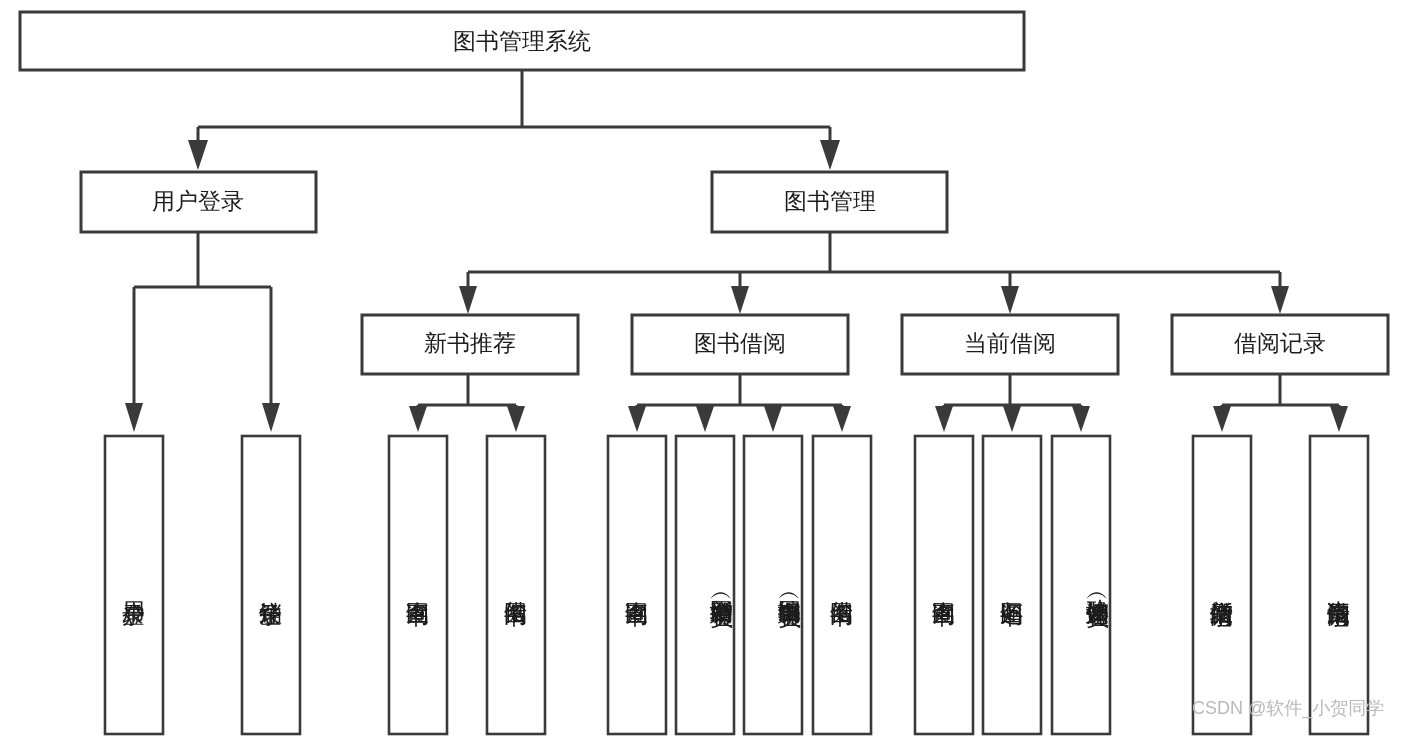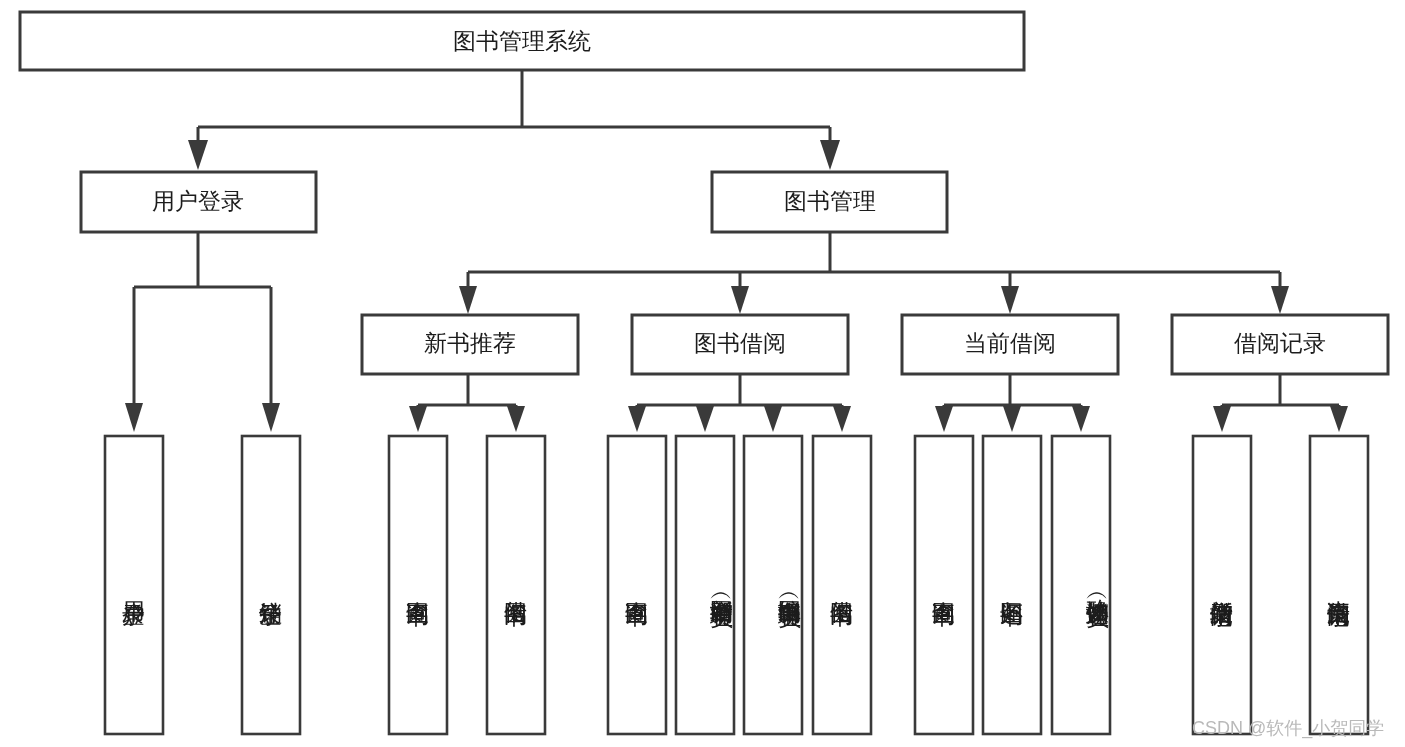--- a/index.html
+++ b/index.html
@@ -213,15 +213,15 @@
   <div class="leaf-label-wrap" style="left:744px; top:436px; width:58px; height:298px; align-items:flex-start;">编辑图书（管理员）</div>
   <div class="leaf-label-wrap" style="left:813px; top:436px; width:58px; height:298px;">借阅图书</div>
 
   <div class="leaf-label-wrap" style="left:915px; top:436px; width:58px; height:298px;">查询图书</div>
   <div class="leaf-label-wrap" style="left:983px; top:436px; width:58px; height:298px;">归还图书</div>
   <div class="leaf-label-wrap" style="left:1052px; top:436px; width:58px; height:298px; align-items:flex-start;">确认归还（管理员）</div>
 
   <div class="leaf-label-wrap" style="left:1193px; top:436px; width:58px; height:298px;">新增借阅记录</div>
   <div class="leaf-label-wrap" style="left:1310px; top:436px; width:58px; height:298px;">查询借阅记录</div>
 
-  <div class="watermark" style="left:1192px; top:716px;">CSDN @软件_小贺同学</div>
+  <div class="watermark" style="left:1192px; top:696px;">CSDN @软件_小贺同学</div>
 
 </div>
 
 </body></html>

